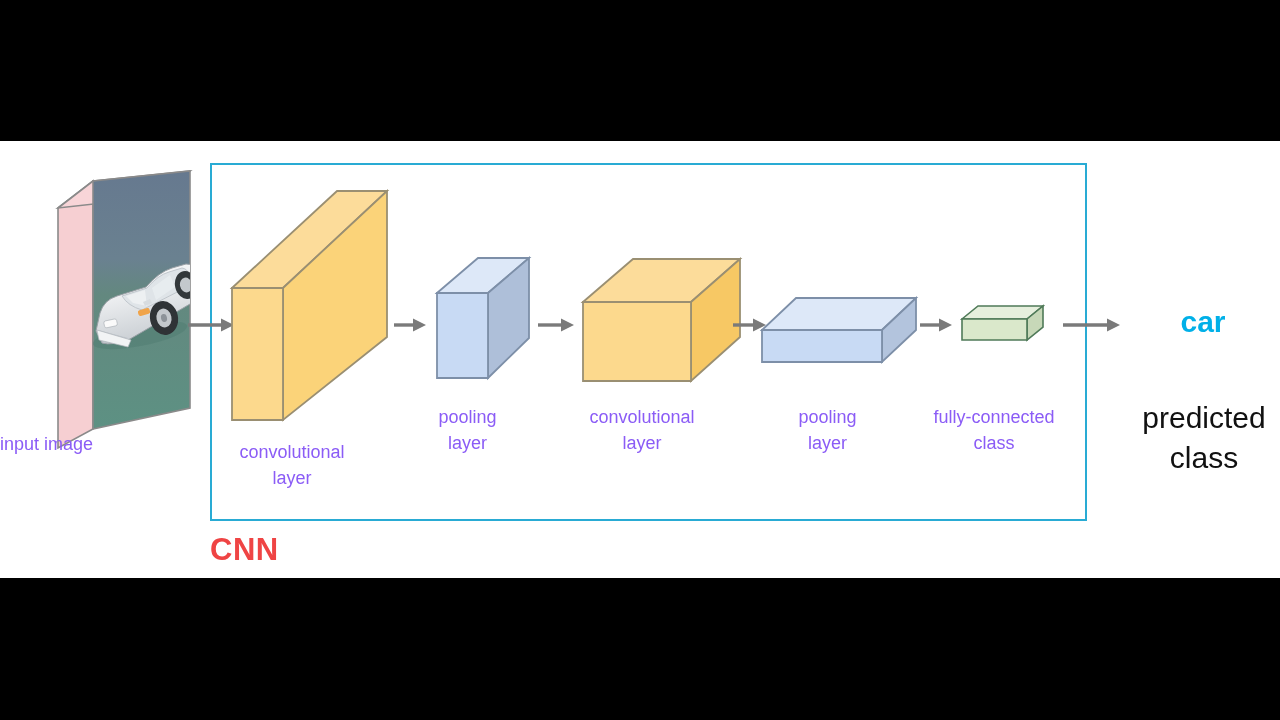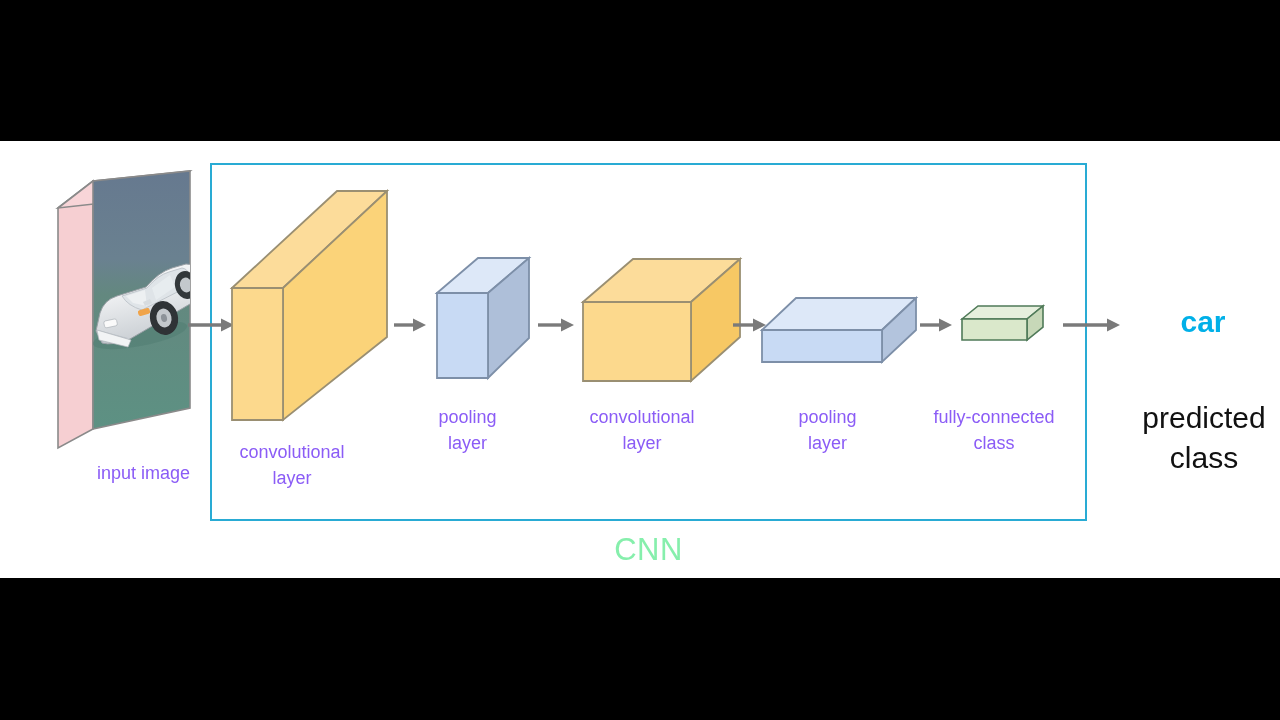--- a/index.html
+++ b/index.html
@@ -46,24 +46,23 @@
     height: 358px;
     border: 2px solid #29abd4;
     box-sizing: border-box;
     background: transparent;
   }
   #cnn-caption {
     position: absolute;
     left: 210px;
     top: 532px;
     width: 877px;
-    text-align: center;
-    color: #86efac;
+    color: #ef4444;
     font-size: 31px;
-    font-weight: normal;
+    font-weight: bold;
     letter-spacing: 0.5px;
   }
 
   
   .layer-label {
     position: absolute;
     text-align: center;
     color: #8b5cf6;
     font-size: 18px;
     font-weight: normal;
@@ -100,23 +99,23 @@
     text-align: center;
     color: #111111;
     font-size: 30px;
     font-weight: normal;
     line-height: 1.32;
     white-space: pre-line;
   }
   #label-input {
     position: absolute;
     left: 0px;
-    top: 461px;
+    top: 432px;
     width: 190px;
-    text-align: right;
+    text-align: left;
   }
   #label-conv1 { left: 202px; top: 440px; width: 180px; }
   #label-pool1 { left: 395px; top: 405px; width: 145px; }
   #label-conv2 { left: 552px; top: 405px; width: 180px; }
   #label-pool2 { left: 755px; top: 405px; width: 145px; }
   #label-fc    { left: 896px; top: 405px; width: 196px; }
 </style>
 </head>
 <body>
 

